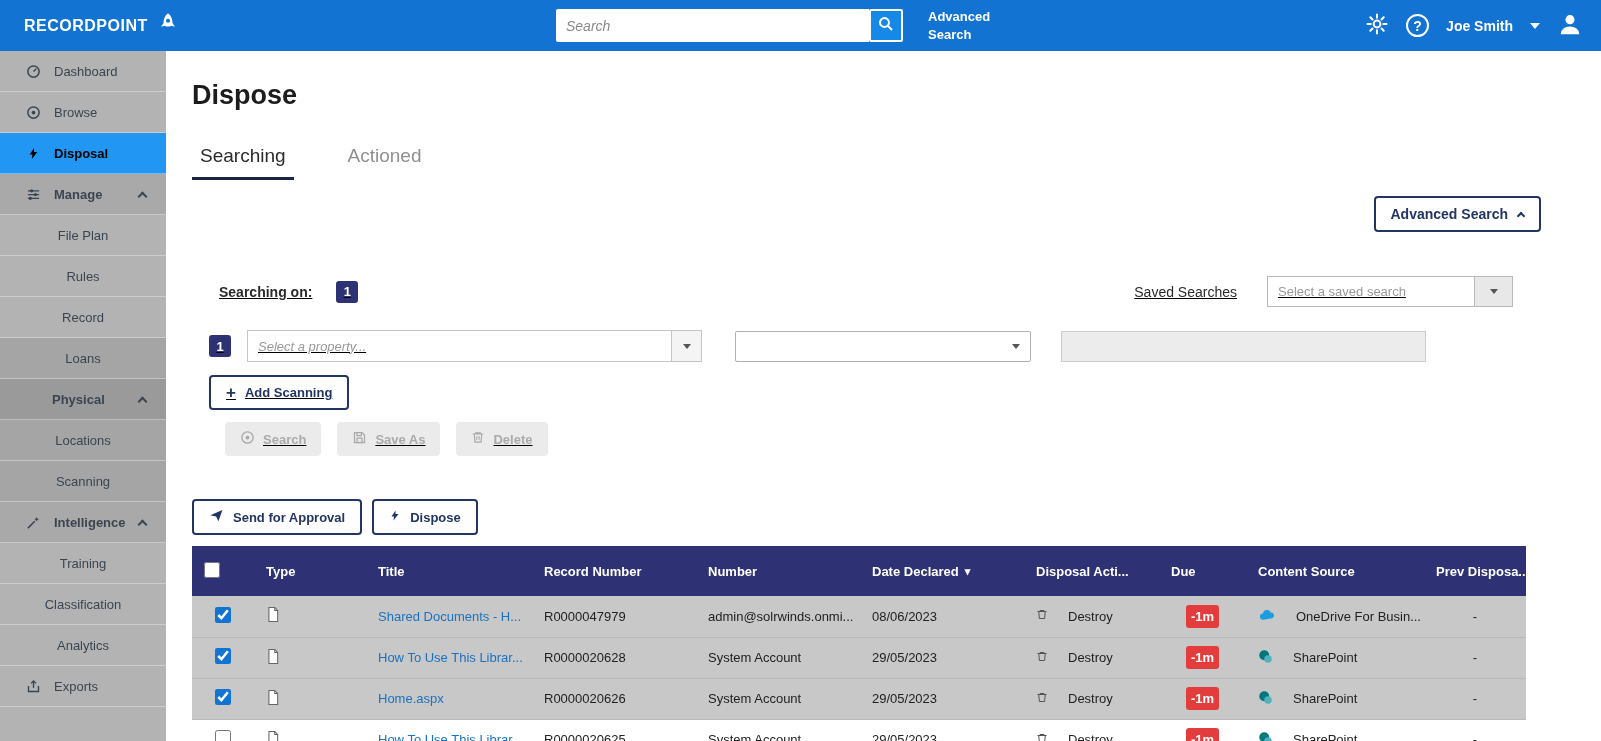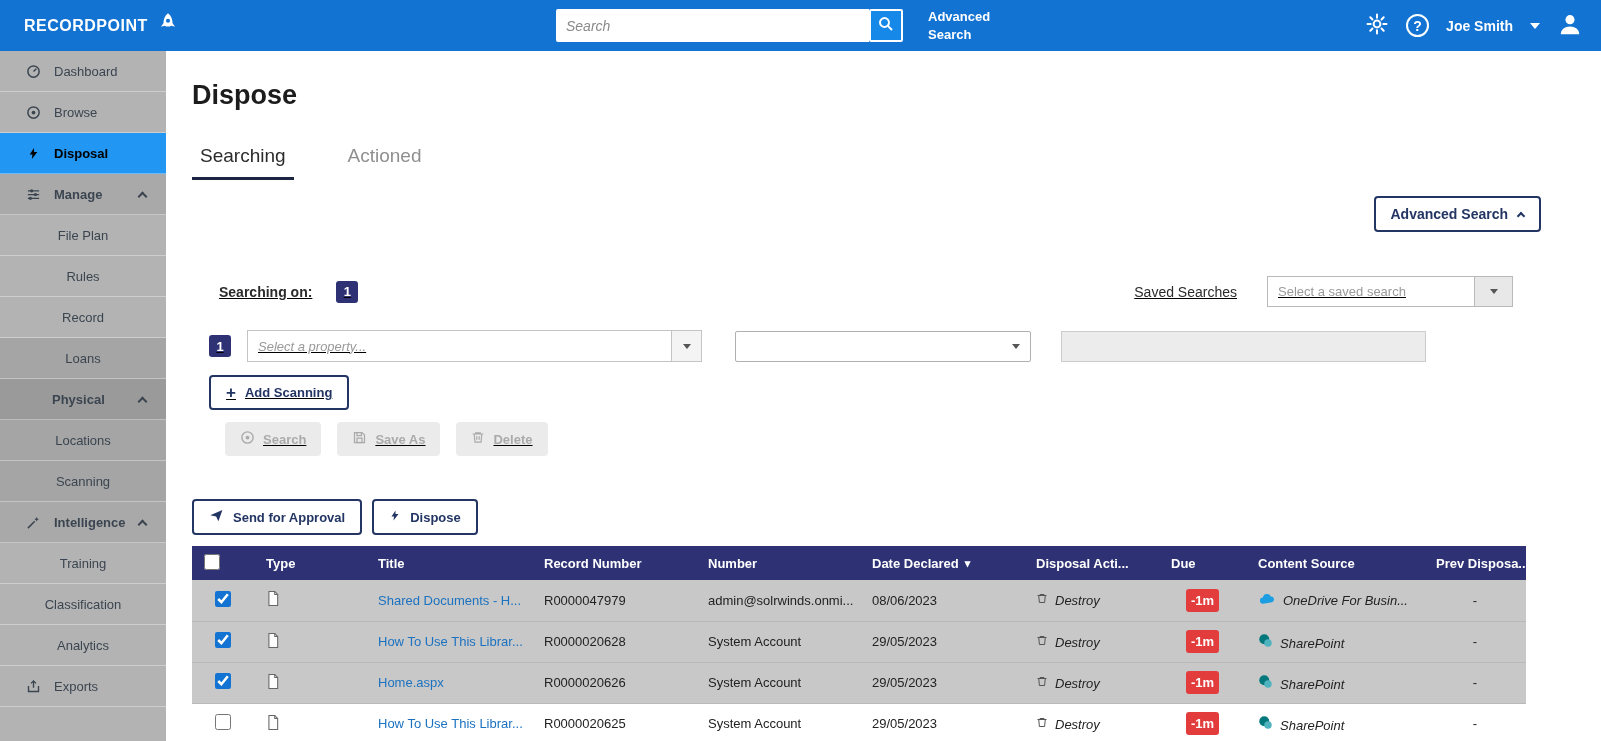--- a/index.html
+++ b/index.html
@@ -80,29 +80,29 @@
   .dis-btn { display:flex; align-items:center; gap:8px; background:#ebebeb; border:none; border-radius:4px;
              padding:8px 15px; font-size:13px; font-weight:bold; color:#aaa; font-family:inherit; }
 
   
   .action-row { margin-top:43px; display:flex; gap:10px; }
   .navy-btn { display:flex; align-items:center; gap:9px; background:#fff; border:2px solid #233563; border-radius:4px;
               padding:7px 15px; font-size:13px; font-weight:bold; color:#233563; cursor:pointer; font-family:inherit; }
 
   
   .grid { margin-top:11px; border-collapse:collapse; table-layout:fixed; width:1334px; font-size:13px; }
-  .grid th { background:#2e3274; color:#fff; font-weight:bold; text-align:left; padding:0 12px; height:34px;
+  .grid th { background:#2e3274; color:#fff; font-weight:bold; text-align:left; padding:0 12px; height:50px;
              white-space:nowrap; overflow:hidden; }
   .grid td { padding:0 12px; height:41px; border-bottom:1px solid #dcdcdc; color:#222; white-space:nowrap; overflow:hidden; background:#fff; }
   tr.selected td { background:#c8c8c8; border-bottom-color:#b9b9b9; }
   .c-center { text-align:center; }
   .grid input[type=checkbox] { width:16px; height:16px; accent-color:#1273d3; cursor:pointer; }
   .title-link { color:#1b72c0; text-decoration:none; cursor:pointer; }
   .due-badge { display:inline-block; background:#e23c3c; color:#fff; font-weight:bold; border-radius:3px; padding:4px 5px; }
-  .cell-flex { display:flex; align-items:flex-end; gap:7px;font-style:italic; }
+  .cell-flex { display:flex; align-items:center; gap:20px; }
   .sort-ico { margin-left:6px; font-size:11px; }
   .th-flex { display:flex; align-items:center; }
 </style>
 </head>
 <body>
 
 <header class="topbar">
   <div class="brand">
     <span class="brand-text">RECORDPOINT</span>
     <span>

